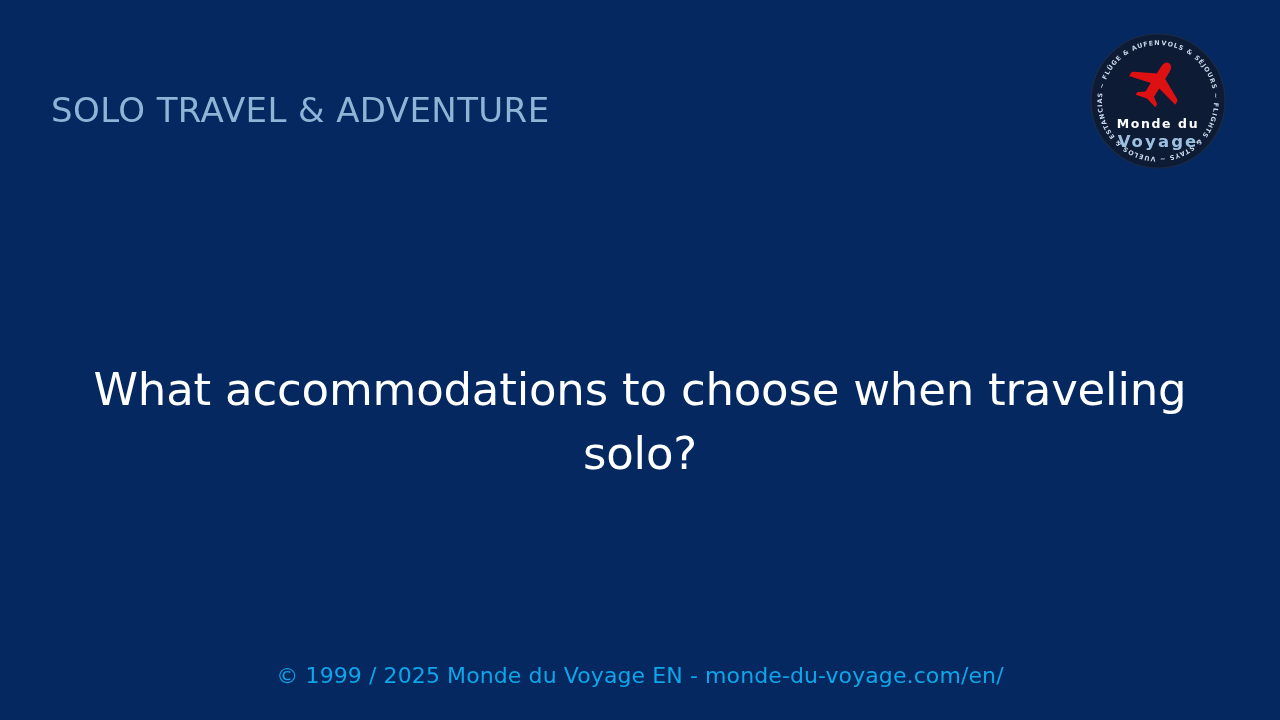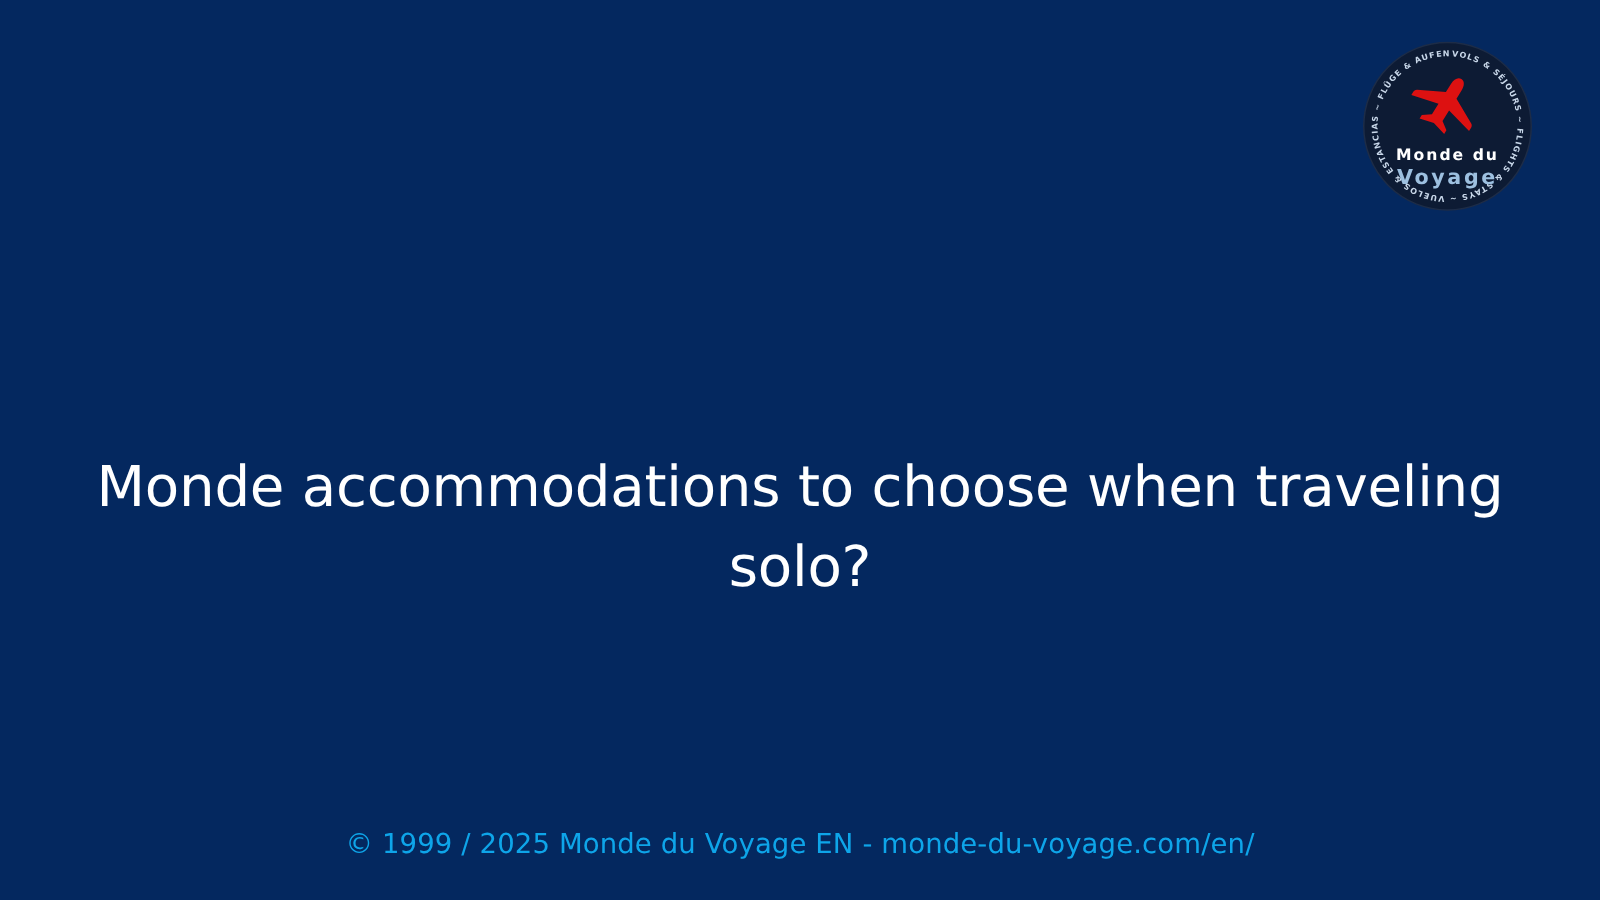--- a/index.html
+++ b/index.html
@@ -81,20 +81,21 @@
     color: #9aa9be;
     line-height: 30px;
     letter-spacing: 0.1px;
   }
 </style>
 </head>
 <body style="background: rgb(4, 40, 95);">
 
 <div class="slide">
 
+  <div class="category-label" style="color: rgb(143, 180, 214);">SOLO TRAVEL &amp; ADVENTURE</div>
 
   <div class="logo-badge">
     <svg class="logo-svg" viewBox="0 0 136 136">
       <defs>
         <path id="ringPath" d="M 68,68 m 0,-56 a 56,56 0 1,1 -0.01,0 Z"></path>
       </defs>
 
       <circle cx="68" cy="68" r="67" fill="#0d1b34"></circle>
       <circle cx="68" cy="68" r="67" fill="none" stroke="#1d2c47" stroke-width="1.2"></circle>
       <circle cx="68" cy="68" r="49" fill="none" stroke="#243css" stroke-width="0"></circle>
@@ -110,17 +111,17 @@
                  L -5.0,15.5 L -5.0,5.6 L -27.2,11.0 L -27.2,7.9
                  C -27.2,6.7 -26.6,5.6 -25.5,5.0 L -5.0,-5.6 L -5.0,-13.2
                  C -5.0,-17.6 -3.2,-21 0,-21 Z" fill="#dd1111"></path>
       </g>
 
       <text x="68" y="95" text-anchor="middle" font-family="DejaVu Sans, sans-serif" font-size="12.5" font-weight="bold" letter-spacing="1.6" fill="#ffffff">Monde du</text>
       <text x="68" y="114" text-anchor="middle" font-family="DejaVu Sans, sans-serif" font-size="16.5" font-weight="bold" letter-spacing="2.1" fill="#9dc0e0">Voyage</text>
     </svg>
   </div>
 
-  <h1 class="main-heading" style="color: rgb(255, 255, 255);">Monde accommodations to choose when traveling solo?</h1>
+  <h1 class="main-heading" style="color: rgb(255, 255, 255);">What accommodations to choose when traveling solo?</h1>
 
   <div class="footer" style="color: #0ea5e9;">© 1999 / 2025 Monde du Voyage EN - monde-du-voyage.com/en/</div>
 
 </div>
 
 </body></html>

